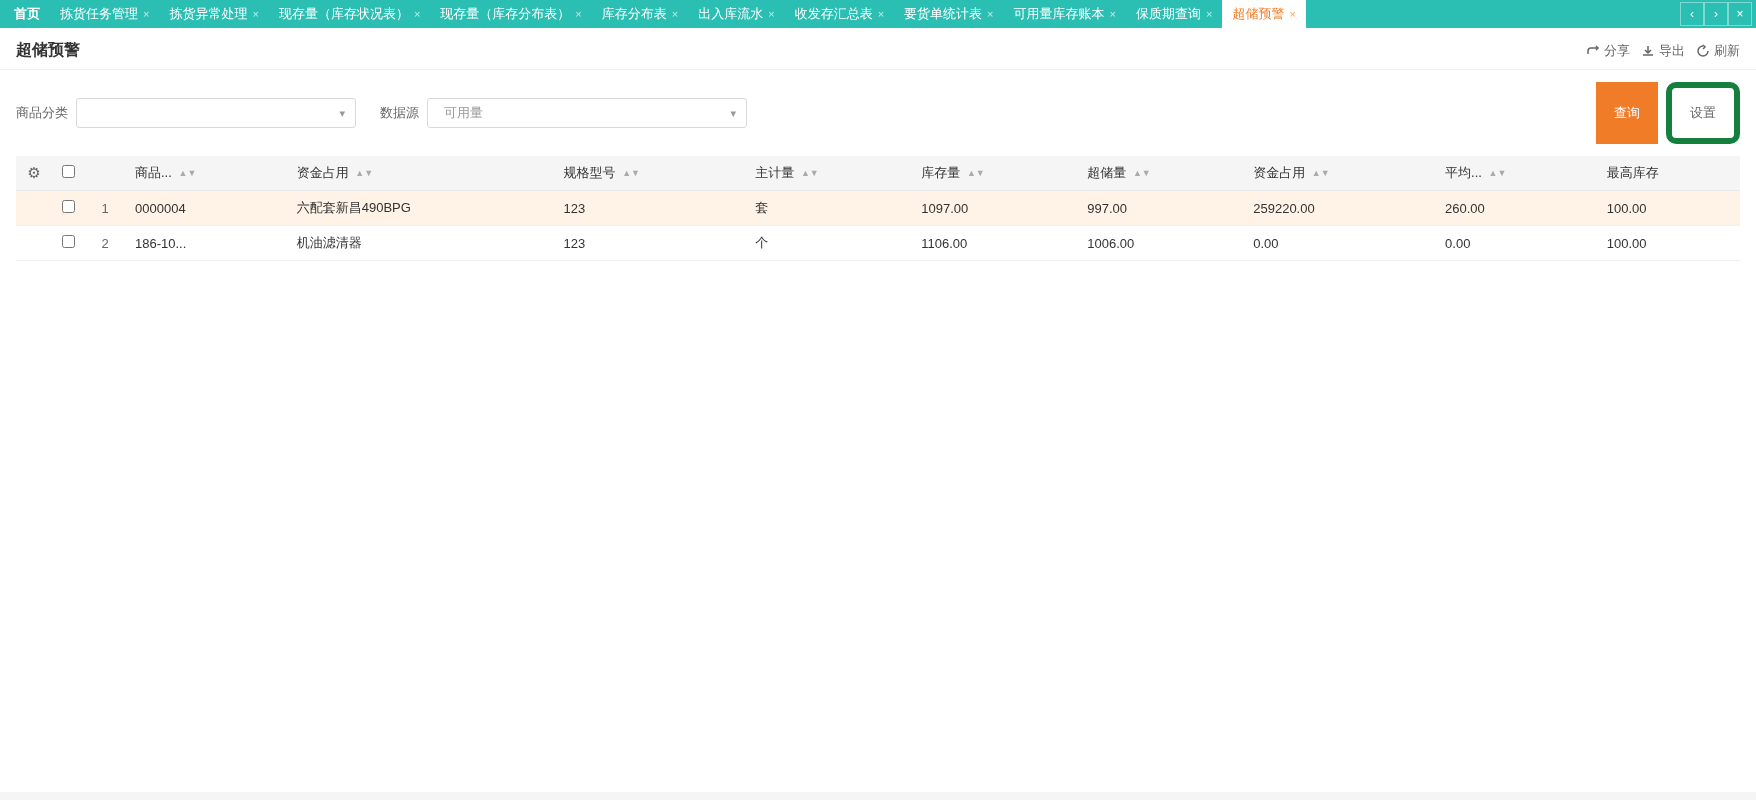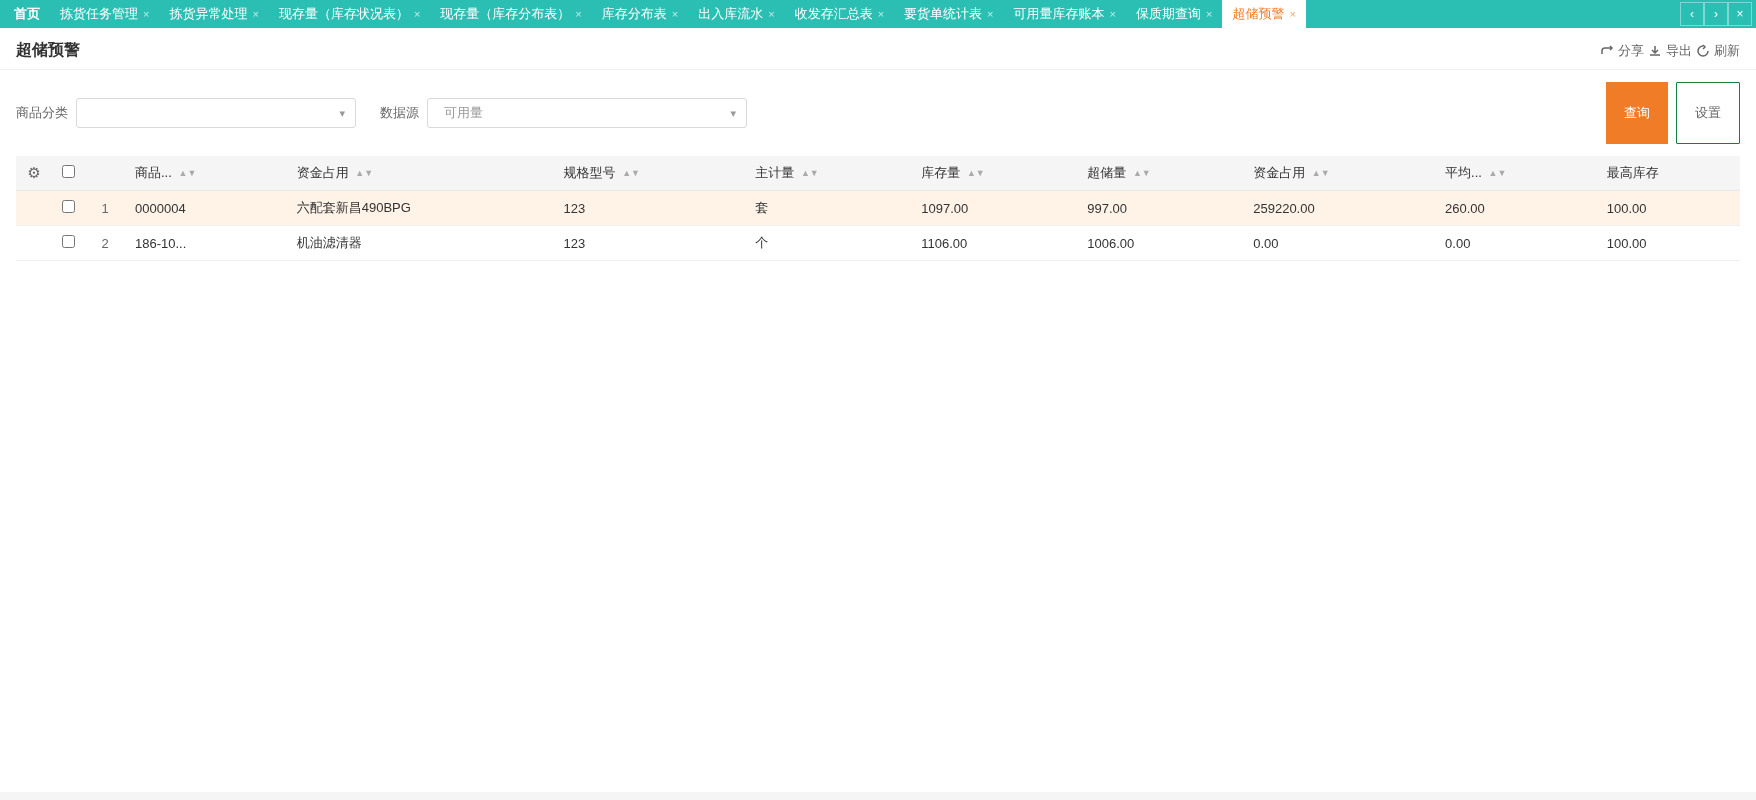--- a/index.html
+++ b/index.html
@@ -64,21 +64,21 @@
       border-bottom: 1px solid #f0f0f0;
     }
     .page-title {
       font-size: 16px;
       font-weight: bold;
       color: #333;
     }
     .header-actions {
       display: flex;
       align-items: center;
-      gap: 4px;
+      gap: 11px;
     }
     .header-action-btn {
       display: flex;
       align-items: center;
       gap: 4px;
       color: #666;
       cursor: pointer;
       font-size: 13px;
       background: none;
       border: none;
@@ -127,22 +127,22 @@
       color: #fff;
       border: none;
       border-radius: 0;
       padding: 22px 18px;
       cursor: pointer;
       font-size: 13px;
     }
     .btn-settings {
       background: #fff;
       color: #666;
-      border: 1px solid #15803d;
-      border-radius: 1px;
+      border: 6px solid #15803d;
+      border-radius: 10px;
       padding: 5px 18px;
       cursor: pointer;
       font-size: 13px;
     }
 
     
     .table-container {
       padding: 0 16px;
     }
     table {

